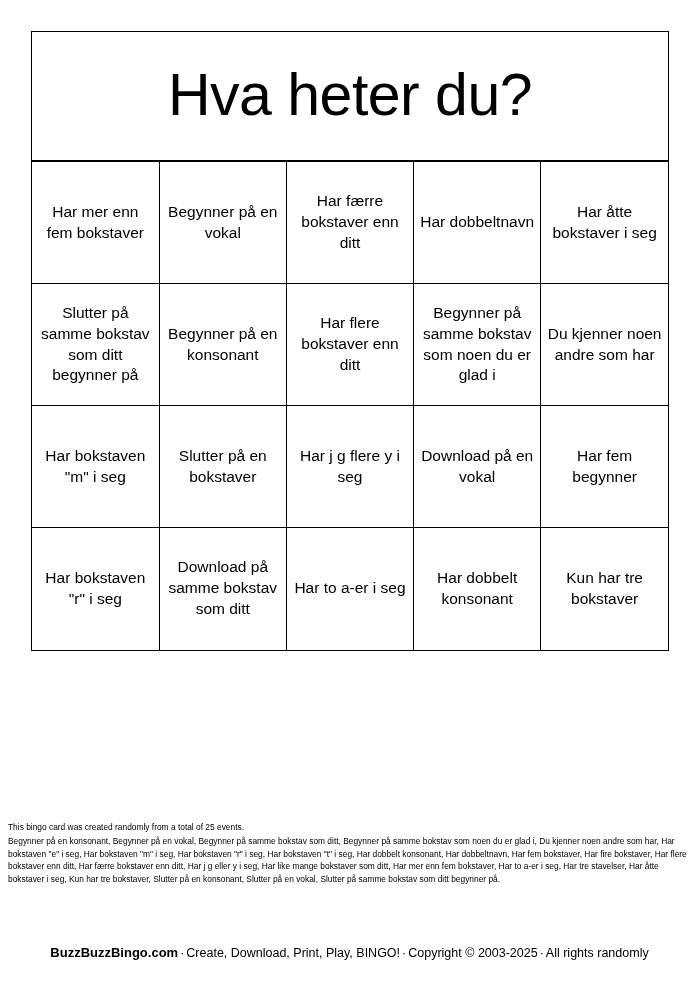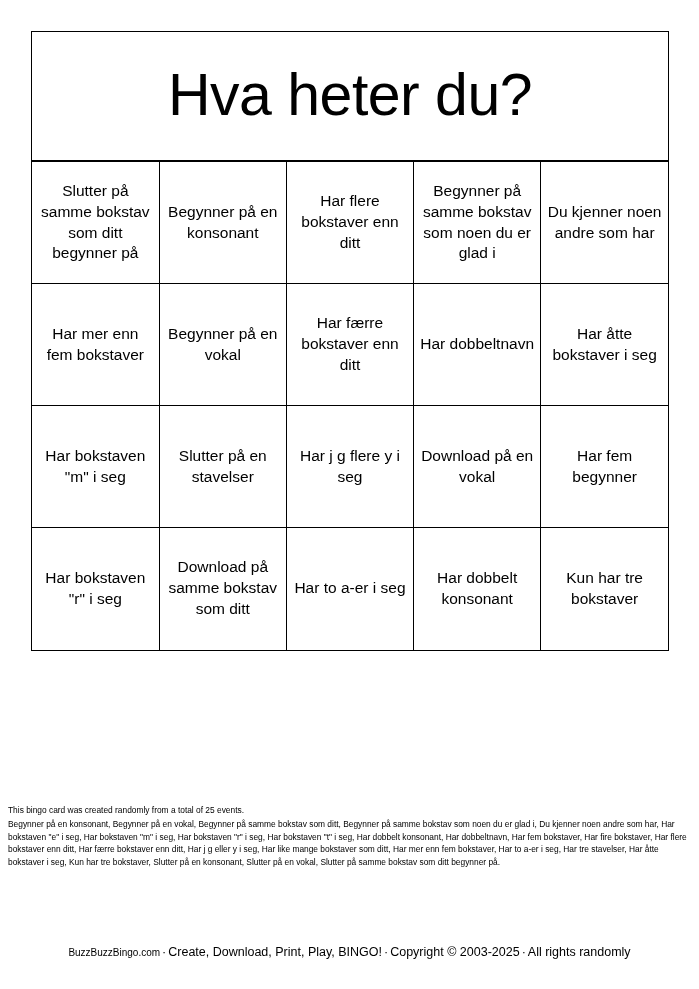--- a/index.html
+++ b/index.html
@@ -76,67 +76,68 @@
     left: 8px;
     top: 804px;
     width: 682px;
     font-size: 8.4px;
     line-height: 1.48;
     color: #000000;
     text-align: left;
   }
   .footnote .fn-line1 {
     margin-bottom: 2px;
+    margin-top: 17px;
   }
   .footer {
     position: absolute;
     left: 0;
     top: 945px;
     width: 699px;
     text-align: center;
     font-size: 12.5px;
   }
   .footer .brand {
-    font-weight: normal;
-    font-size: 10px;
+    font-weight: bold;
+    font-size: 13px;
   }
   .footer .sep {
     padding: 0 2px;
   }
 </style>
 </head>
 <body>
 
 <div class="page">
 
   <div class="card">
 
     <div class="title-box">
       <div class="title-text">Hva heter du?</div>
     </div>
 
     <table class="grid">
       <tbody>
           <tr>
+        <td>Har mer enn fem bokstaver</td>
+        <td>Begynner på en vokal</td>
+        <td>Har færre bokstaver enn ditt</td>
+        <td>Har dobbeltnavn</td>
+        <td>Har åtte bokstaver i seg</td>
+      </tr>
+      <tr>
         <td>Slutter på samme bokstav som ditt begynner på</td>
         <td>Begynner på en konsonant</td>
         <td>Har flere bokstaver enn ditt</td>
         <td>Begynner på samme bokstav som noen du er glad i</td>
         <td>Du kjenner noen andre som har</td>
       </tr>
       <tr>
-        <td>Har mer enn fem bokstaver</td>
-        <td>Begynner på en vokal</td>
-        <td>Har færre bokstaver enn ditt</td>
-        <td>Har dobbeltnavn</td>
-        <td>Har åtte bokstaver i seg</td>
-      </tr>
-      <tr>
         <td>Har bokstaven "m" i seg</td>
-        <td>Slutter på en stavelser</td>
+        <td>Slutter på en bokstaver</td>
         <td>Har j  g flere y i seg</td>
         <td>Download på en vokal</td>
         <td>Har fem begynner</td>
       </tr>
       <tr>
         <td>Har bokstaven "r" i seg</td>
         <td>Download på samme bokstav som ditt</td>
         <td>Har to a-er i seg</td>
         <td>Har dobbelt konsonant</td>
         <td>Kun har tre bokstaver</td>

